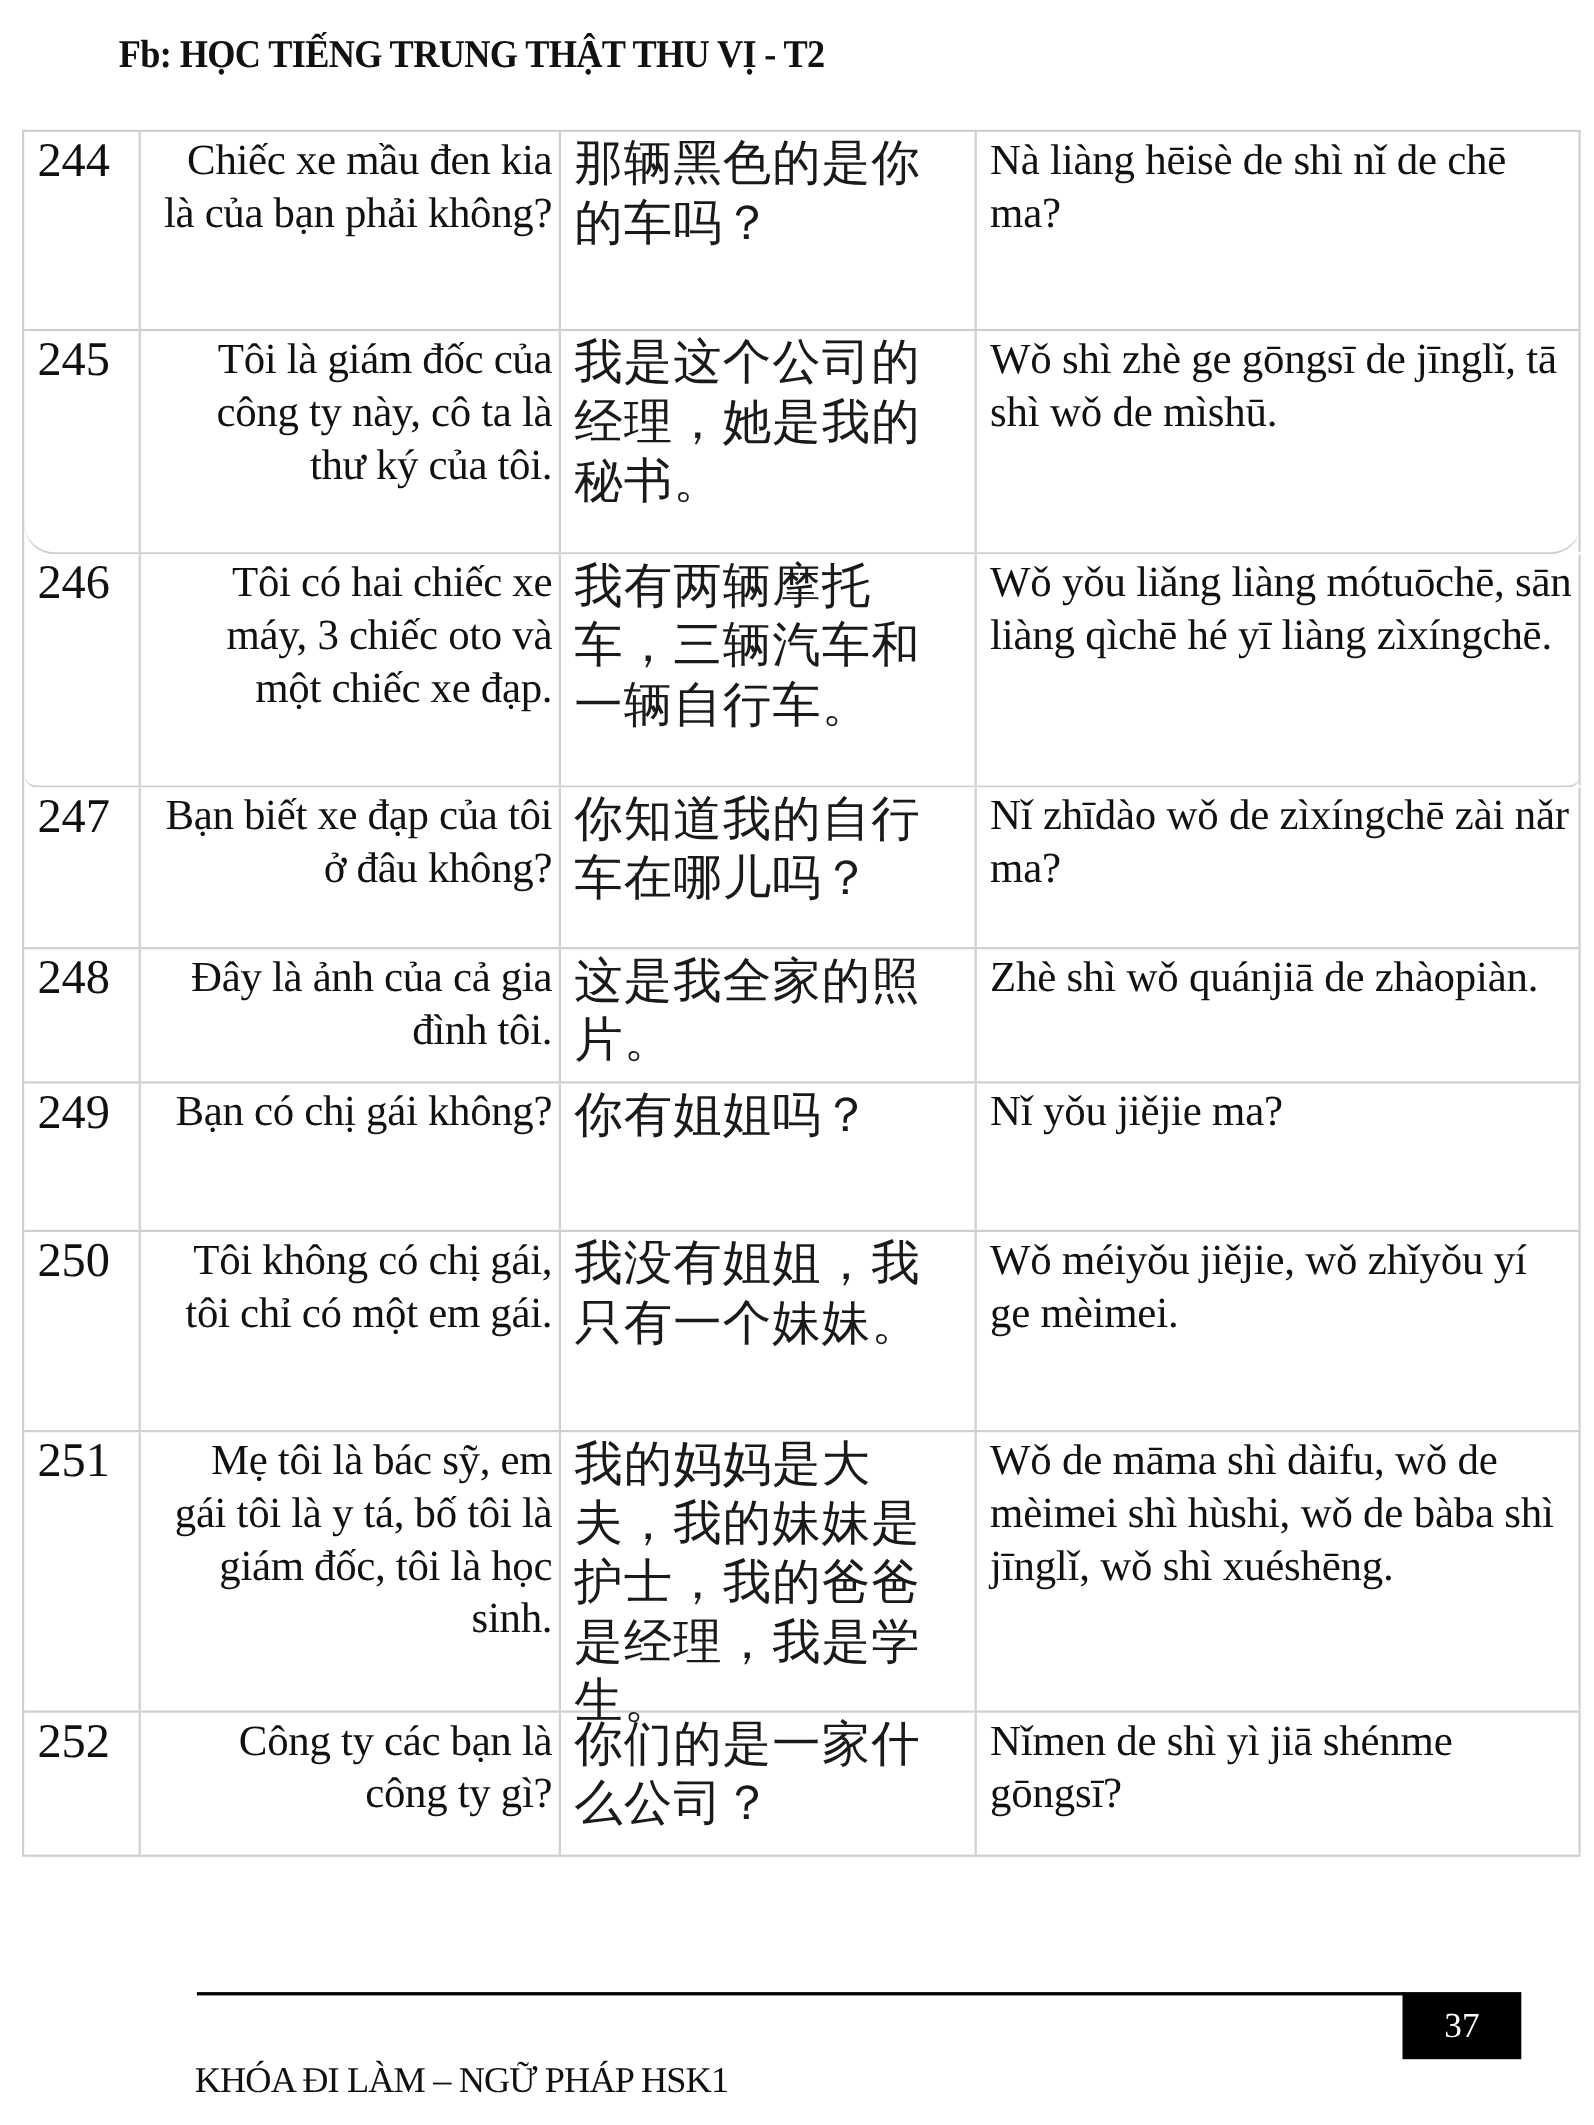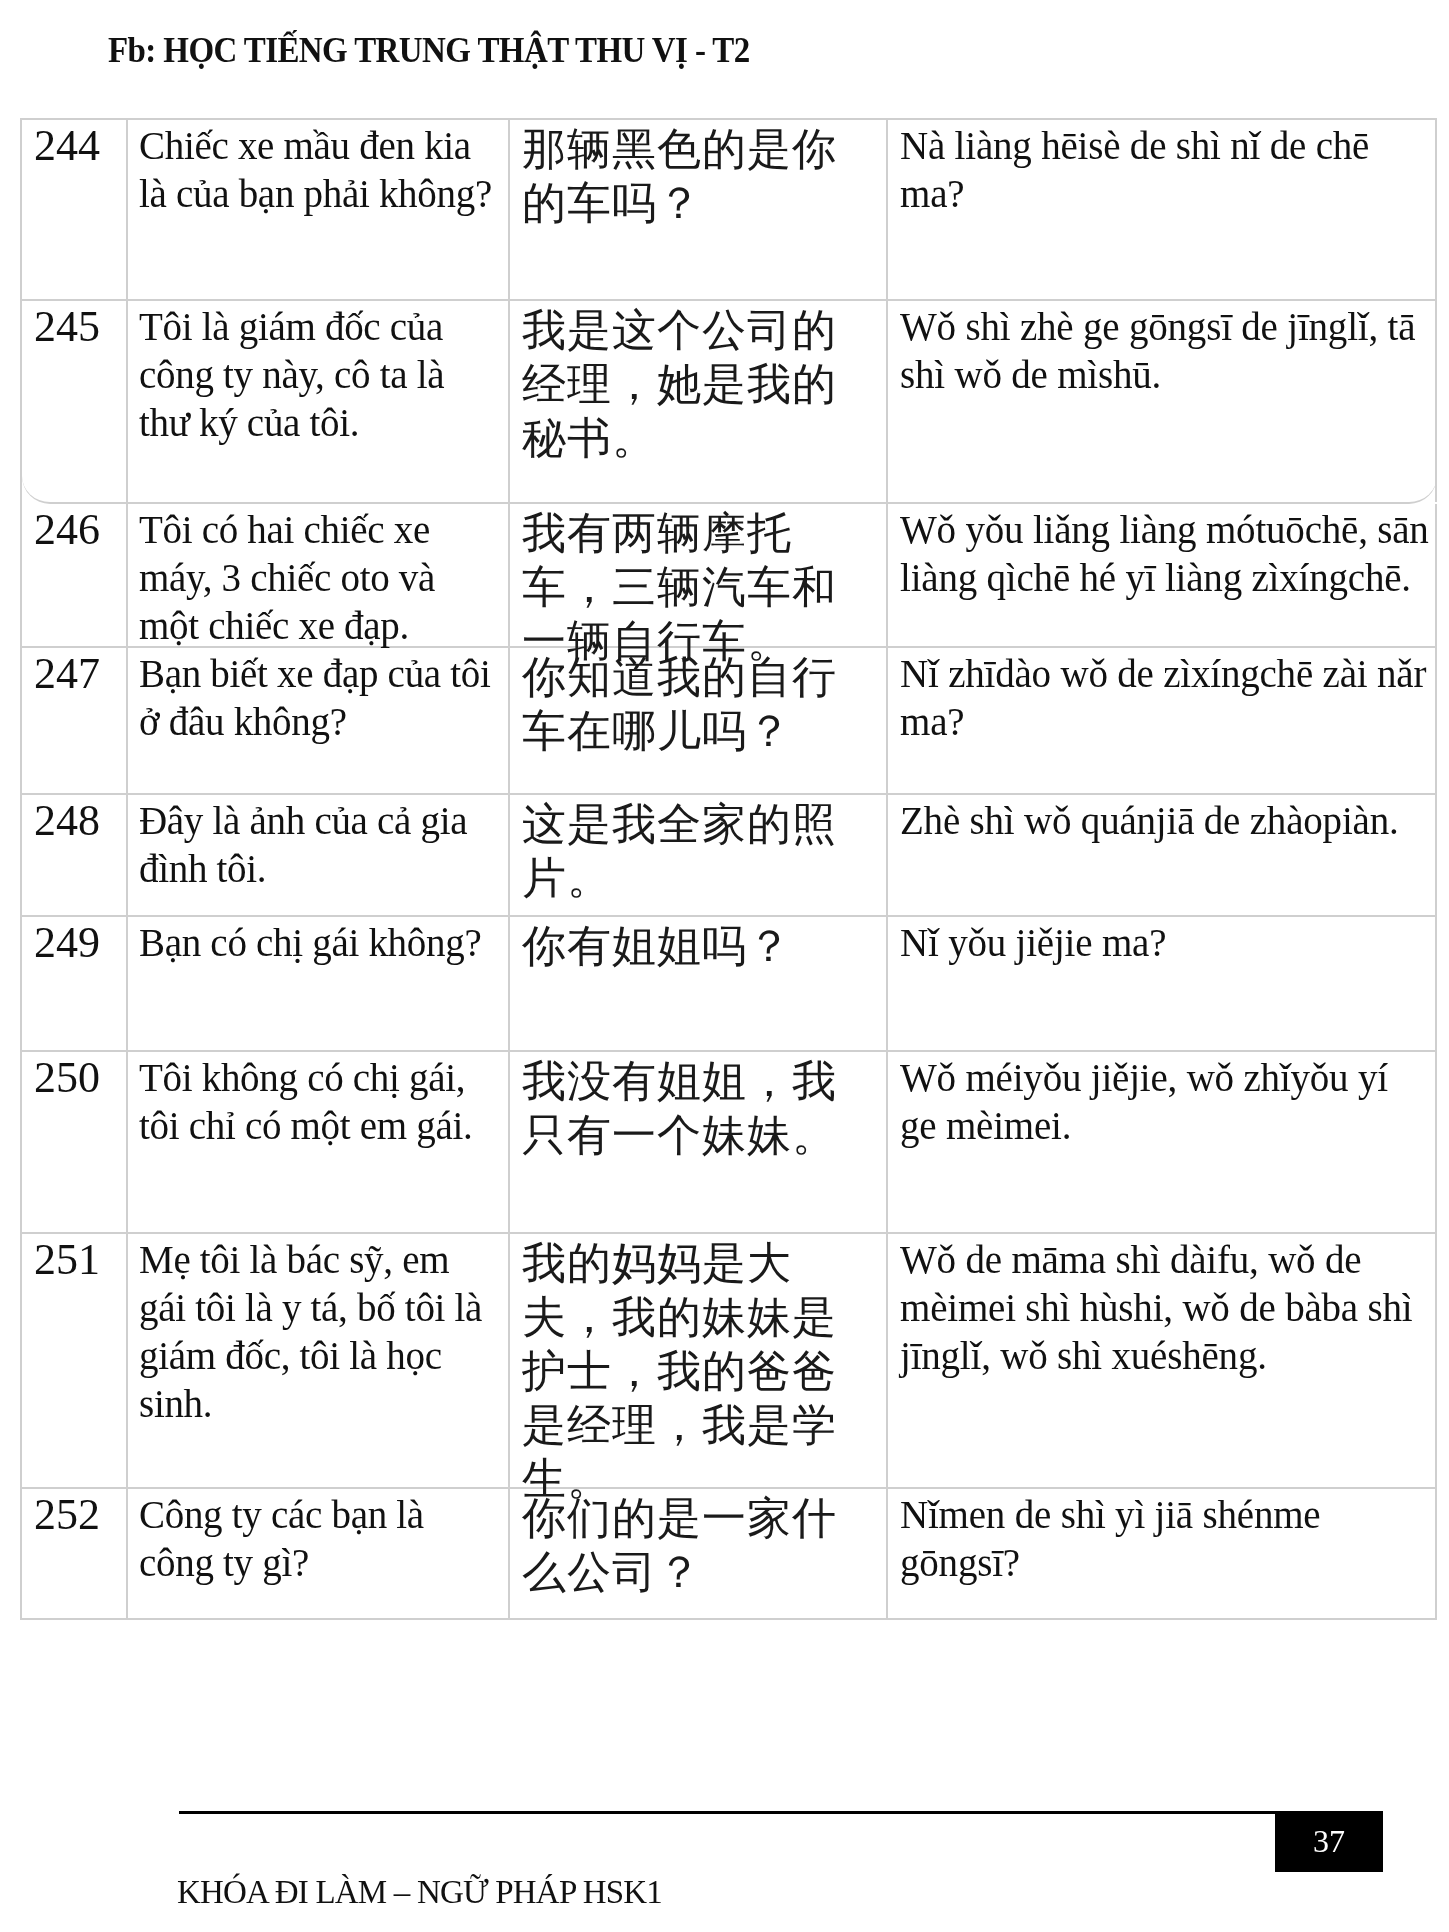--- a/index.html
+++ b/index.html
@@ -6,21 +6,21 @@
   body { width: 1449px; height: 1932px; position: relative; overflow: hidden;
          font-family: "Liberation Serif", "DejaVu Serif", serif; color: #111; }
   .page-header { position: absolute; left: 108px; top: 26px; font-weight: bold;
          font-size: 33px; line-height: 44px; letter-spacing: -0.6px; white-space: nowrap;
          transform: scaleY(1.08); transform-origin: left top; }
   .phrase-table { position: absolute; left: 20px; top: 118px; width: 1417px;
          border-left: 2px solid #cfcfcf; border-top: 2px solid #cfcfcf; box-sizing: border-box; }
   .row { display: flex; border-bottom: 2px solid #cfcfcf; box-sizing: border-box; }
   .cell { border-right: 2px solid #cfcfcf; box-sizing: border-box; padding-top: 2px; }
   .c-num { width: 106px; padding-left: 12px; font-size: 44px; line-height: 48px; }
-  .c-vi { width: 382px; padding-left: 11px; padding-right: 6px; font-size: 39px; line-height: 48px; letter-spacing: -0.3px; }
+  .c-vi { width: 382px; padding-left: 11px; padding-right: 6px; font-size: 39px; line-height: 48px; letter-spacing: -0.3px; text-align: right; }
   .c-zh { width: 378px; padding-left: 12px; padding-right: 8px; font-size: 44px; line-height: 54px;
           font-family: "DejaVu Sans", sans-serif; color: #1a1a1a; letter-spacing: 1px; }
   .c-py { flex: 1; padding-left: 12px; padding-right: 6px; font-size: 39px; line-height: 48px; letter-spacing: -0.2px; }
   .footer-rule { position: absolute; left: 179px; top: 1811px; width: 1097px; height: 3px; background: #000; }
   .page-number-box { position: absolute; left: 1275px; top: 1811px; width: 108px; height: 61px;
          background: #000; color: #fff; font-size: 32px; line-height: 61px; text-align: center; }
   .footer-text { position: absolute; left: 177px; top: 1872px; font-size: 33px; line-height: 40px;
          white-space: nowrap; letter-spacing: -0.8px; }
 </style>
 </head>
@@ -34,21 +34,21 @@
     <div class="cell c-vi">Chiếc xe mầu đen kia là của bạn phải không?</div>
     <div class="cell c-zh">那辆黑色的是你的车吗？</div>
     <div class="cell c-py">Nà liàng hēisè de shì nǐ de chē ma?</div>
   </div>
   <div class="row" style="height: 203px; border-radius: 28px;">
     <div class="cell c-num">245</div>
     <div class="cell c-vi">Tôi là giám đốc của công ty này, cô ta là thư ký của tôi.</div>
     <div class="cell c-zh">我是这个公司的经理，她是我的秘书。</div>
     <div class="cell c-py">Wǒ shì zhè ge gōngsī de jīnglǐ, tā shì wǒ de mìshū.</div>
   </div>
-  <div class="row" style="height: 144px;">
+  <div class="row" style="height: 212px; border-radius: 12px;">
     <div class="cell c-num">246</div>
     <div class="cell c-vi">Tôi có hai chiếc xe máy, 3 chiếc oto và một chiếc xe đạp.</div>
     <div class="cell c-zh">我有两辆摩托车，三辆汽车和一辆自行车。</div>
     <div class="cell c-py">Wǒ yǒu liǎng liàng mótuōchē, sān liàng qìchē hé yī liàng zìxíngchē.</div>
   </div>
   <div class="row" style="height: 147px;">
     <div class="cell c-num">247</div>
     <div class="cell c-vi">Bạn biết xe đạp của tôi ở đâu không?</div>
     <div class="cell c-zh">你知道我的自行车在哪儿吗？</div>
     <div class="cell c-py">Nǐ zhīdào wǒ de zìxíngchē zài nǎr ma?</div>

